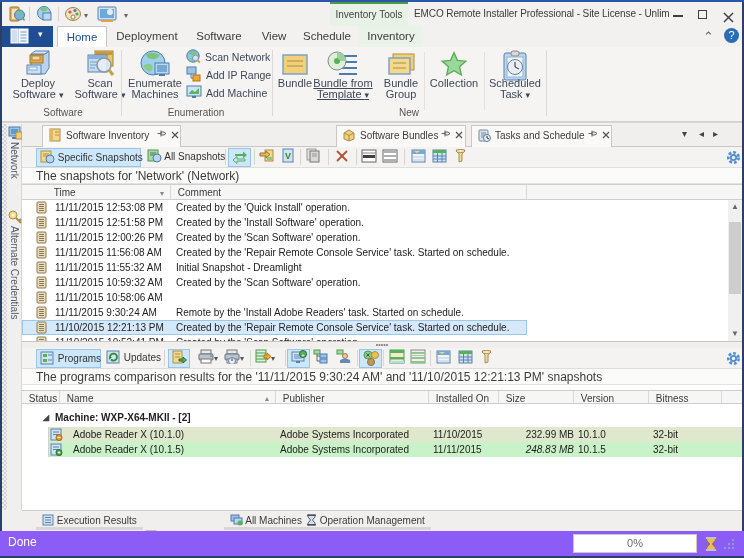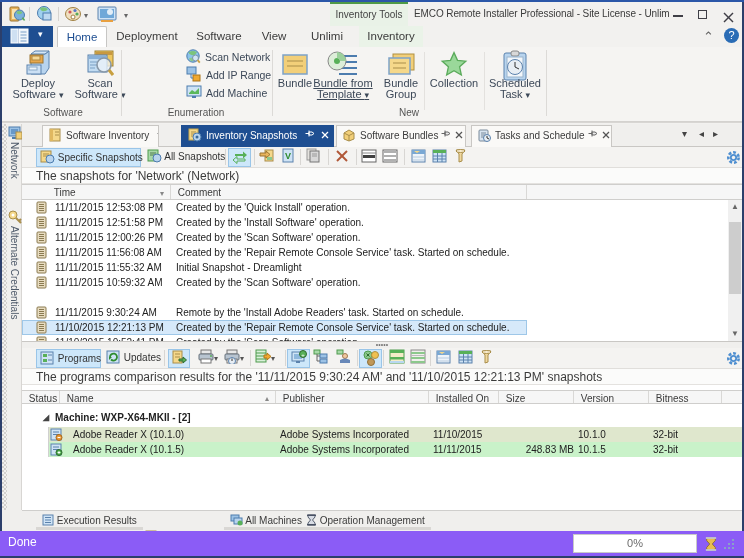--- a/index.html
+++ b/index.html
@@ -136,21 +136,21 @@
           <line x1="10.5" y1="10" x2="16.5" y2="10"></line>
           <line x1="10.5" y1="13" x2="16.5" y2="13"></line>
         </g>
       </svg>
     <div style="position:absolute; left:36px; top:3px; color:#fff; font-size:9px;">▾</div>
   </div>
   <div class="abs rtab active" style="left:55px; width:50px;">Home</div>
   <div class="abs rtab" style="left:107px; width:76px;">Deployment</div>
   <div class="abs rtab" style="left:185px; width:64px;">Software</div>
   <div class="abs rtab" style="left:251px; width:42px;">View</div>
-  <div class="abs rtab" style="left:295px; width:60px;">Unlimi</div>
+  <div class="abs rtab" style="left:295px; width:60px;">Schedule</div>
   <div class="abs rtab ctx" style="left:357px; width:64px;">Inventory</div>
   <div class="abs" style="left:701px; top:3px; color:#666; font-size:13px;">⌃</div>
   <div class="abs" style="left:722px; top:2px; width:15px; height:15px; background:#2a6cb5; border-radius:50%; color:#fff; text-align:center; font-size:11px; line-height:15px;">?</div>
 </div>
 
 <div class="abs" id="ribbon">
 
   <div class="abs bigbtn" style="left:6px; top:2px; width:60px;">
     <div class="bicon" style="width:34px; height:28px;">
       <svg width="26" height="27" viewBox="0 0 26 27">
@@ -182,20 +182,35 @@
         <circle cx="17" cy="15" r="7" fill="#eef4fa" fill-opacity="0.75" stroke="#8898a8" stroke-width="1.6"></circle>
         <line x1="22" y1="20" x2="26" y2="25" stroke="#c8a040" stroke-width="3"></line>
       </g>
         </svg>
     </div>
     <div class="t">Scan<br>Software <span style="font-size:9px;">▾</span></div>
   </div>
   <div class="abs gsep" style="left:119px;"></div>
   <div class="abs glabel" style="left:6px; width:110px;">Software</div>
 
+  <div class="abs bigbtn" style="left:122px; top:2px; width:62px;">
+    <div class="bicon" style="width:36px; height:28px;">
+      <svg width="30" height="27" viewBox="0 0 30 27">
+          <g>
+        <circle cx="13" cy="13" r="12" fill="#9fd0ee" stroke="#4c7cae"></circle>
+        <path d="M6 4 Q13 1 20 5 Q17 10 11 9 Q6 8 6 4Z" fill="#7cc47c"></path>
+        <path d="M3 16 Q7 12 12 15 Q14 19 10 22 Q5 20 3 16Z" fill="#8bca8b"></path>
+        <rect x="15" y="13" width="14" height="11" fill="#bcd8f0" stroke="#4c7cae"></rect>
+        <rect x="17" y="15" width="10" height="7" fill="#7aa8d4"></rect>
+        <rect x="19" y="24" width="6" height="2" fill="#4c7cae"></rect>
+      </g>
+        </svg>
+    </div>
+    <div class="t">Enumerate<br>Machines</div>
+  </div>
   <div class="abs smallbtn" style="left:184px; top:1px;">
     <svg width="15" height="15" viewBox="0 0 15 15">
         <circle cx="7" cy="7" r="6.2" fill="#8cc4ea" stroke="#4c7cae"></circle>
         <path d="M2.5 3.5 Q6.5 0.8 11 3 Q9.5 6.8 5.5 6 Q3 5.3 2.5 3.5Z" fill="#7cc47c"></path>
         <path d="M3 9.5 Q5.5 8 8 9.5 Q8.5 11.5 6 12.5 Q4 11.8 3 9.5Z" fill="#8bca8b"></path>
         <circle cx="9.5" cy="9" r="3" fill="#ddeaf6" fill-opacity="0.85" stroke="#7a92a8"></circle>
         <line x1="11.6" y1="11.2" x2="13.8" y2="13.6" stroke="#c8a040" stroke-width="1.8"></line>
       </svg>Scan Network
   </div>
   <div class="abs smallbtn" style="left:184px; top:19px;">
@@ -308,59 +323,36 @@
         <circle cx="5" cy="5" r="4" fill="#f5d88a" stroke="#a98e4b"></circle>
         <circle cx="5" cy="5" r="1.5" fill="#fff"></circle>
         <line x1="8" y1="8" x2="13" y2="13" stroke="#a98e4b" stroke-width="2"></line>
         <line x1="11" y1="11" x2="13" y2="9" stroke="#a98e4b" stroke-width="2"></line>
       </svg>
   </div>
   <div class="vtext" style="top:102px;">Alternate Credentials</div>
 </div>
 
 <div class="abs" id="doctabs">
-  <div class="abs dtab" style="left:20px; width:117px;">
+  <div class="abs dtab" style="left:20px; width:139px;">
     <svg width="14" height="14" viewBox="0 0 14 14" style="vertical-align:-3px; margin:0 4px 0 5px;">
         <rect x="2" y="1" width="10" height="12" fill="#f5d88a" stroke="#a98e4b"></rect>
         <rect x="2" y="1" width="3" height="12" fill="#e0b860"></rect>
         <g stroke="#a98e4b">
           <line x1="7" y1="4" x2="11" y2="4"></line>
           <line x1="7" y1="7" x2="11" y2="7"></line>
         </g>
       </svg>Software Inventory<svg width="10" height="10" viewBox="0 0 10 10" style="margin-left:8px; vertical-align:-1px;">
         <g stroke="#666" fill="#e8e8e8">
           <path d="M4 2 h3 l2 1.5 -2 1.5 h-3z"></path>
           <line x1="4" y1="0.5" x2="4" y2="6.5"></line>
           <line x1="0.5" y1="3.5" x2="4" y2="3.5"></line>
         </g>
       </svg><svg width="8" height="8" viewBox="0 0 8 8" style="margin-left:4px; vertical-align:0px;">
         <g stroke="#555" stroke-width="1.3">
-          <line x1="1" y1="1" x2="7" y2="7"></line>
-          <line x1="7" y1="1" x2="1" y2="7"></line>
-        </g>
-      </svg>
-  </div>
-  <div class="abs dtab active" style="left:159px; width:153px;">
-    <svg width="14" height="14" viewBox="0 0 14 14" style="vertical-align:-3px; margin:0 4px 0 6px;">
-        <rect x="1" y="1" width="9" height="11" fill="#f5d88a" stroke="#c8a850"></rect>
-        <g stroke="#a98e4b">
-          <line x1="3" y1="4" x2="8" y2="4"></line>
-          <line x1="3" y1="6" x2="8" y2="6"></line>
-          <line x1="3" y1="8" x2="8" y2="8"></line>
-        </g>
-        <circle cx="9" cy="9" r="4" fill="#b8d4ee" stroke="#4c7cae"></circle>
-        <circle cx="9" cy="9" r="1.5" fill="#3a6a9a"></circle>
-      </svg>Inventory Snapshots<svg width="10" height="10" viewBox="0 0 10 10" style="margin-left:8px; vertical-align:-1px;">
-        <g stroke="#fff" fill="#1e4e91">
-          <path d="M4 2 h3 l2 1.5 -2 1.5 h-3z"></path>
-          <line x1="4" y1="0.5" x2="4" y2="6.5"></line>
-          <line x1="0.5" y1="3.5" x2="4" y2="3.5"></line>
-        </g>
-      </svg><svg width="8" height="8" viewBox="0 0 8 8" style="margin-left:6px; vertical-align:0px;">
-        <g stroke="#fff" stroke-width="1.3">
           <line x1="1" y1="1" x2="7" y2="7"></line>
           <line x1="7" y1="1" x2="1" y2="7"></line>
         </g>
       </svg>
   </div>
   <div class="abs dtab" style="left:314px; width:130px;">
     <svg width="14" height="14" viewBox="0 0 14 14" style="vertical-align:-3px; margin:0 4px 0 5px;">
         <path d="M2 5 L7 2 L12 5 L12 11 L7 13 L2 11Z" fill="#f2cf79" stroke="#a98e4b"></path>
         <path d="M2 5 L7 7.5 L12 5" fill="none" stroke="#a98e4b"></path>
         <line x1="7" y1="7.5" x2="7" y2="13" stroke="#a98e4b"></line>
@@ -605,20 +597,33 @@
           <rect x="1" y="1" width="9" height="11" rx="1" fill="#e8dcc0" stroke="#8a7a50"></rect>
           <g stroke="#8a7a50">
             <line x1="3" y1="3.5" x2="8" y2="3.5"></line>
             <line x1="3" y1="5.5" x2="8" y2="5.5"></line>
             <line x1="3" y1="7.5" x2="8" y2="7.5"></line>
             <line x1="3" y1="9.5" x2="8" y2="9.5"></line>
           </g>
         </svg>
         <span style="position:absolute; left:33px;">11/11/2015 10:59:32 AM</span>
         <span style="position:absolute; left:154px;">Created by the 'Scan Software' operation.</span>
+      </div>
+    <div class="row" style="top:90px;">
+        <svg width="11" height="13" viewBox="0 0 11 13" style="position:absolute; left:14px; top:1px;">
+          <rect x="1" y="1" width="9" height="11" rx="1" fill="#e8dcc0" stroke="#8a7a50"></rect>
+          <g stroke="#8a7a50">
+            <line x1="3" y1="3.5" x2="8" y2="3.5"></line>
+            <line x1="3" y1="5.5" x2="8" y2="5.5"></line>
+            <line x1="3" y1="7.5" x2="8" y2="7.5"></line>
+            <line x1="3" y1="9.5" x2="8" y2="9.5"></line>
+          </g>
+        </svg>
+        <span style="position:absolute; left:33px;">11/11/2015 10:58:06 AM</span>
+        <span style="position:absolute; left:154px;"></span>
       </div>
     <div class="row" style="top:105px;">
         <svg width="11" height="13" viewBox="0 0 11 13" style="position:absolute; left:14px; top:1px;">
           <rect x="1" y="1" width="9" height="11" rx="1" fill="#e8dcc0" stroke="#8a7a50"></rect>
           <g stroke="#8a7a50">
             <line x1="3" y1="3.5" x2="8" y2="3.5"></line>
             <line x1="3" y1="5.5" x2="8" y2="5.5"></line>
             <line x1="3" y1="7.5" x2="8" y2="7.5"></line>
             <line x1="3" y1="9.5" x2="8" y2="9.5"></line>
           </g>
@@ -839,38 +844,39 @@
         <g stroke="#5b82ad">
           <line x1="3" y1="4" x2="9" y2="4"></line>
           <line x1="3" y1="6.5" x2="9" y2="6.5"></line>
         </g>
         <circle cx="9" cy="9.5" r="3" fill="#e89838" stroke="#a86818"></circle>
         <line x1="7.6" y1="9.5" x2="10.4" y2="9.5" stroke="#fff"></line>
       </svg>
     <span style="position:absolute; left:51px;">Adobe Reader X (10.1.0)</span>
     <span style="position:absolute; left:258px;">Adobe Systems Incorporated</span>
     <span style="position:absolute; left:411px;">11/10/2015</span>
+    <span style="position:absolute; left:427px; width:125px; text-align:right;">232.99 MB</span>
     <span style="position:absolute; left:556px;">10.1.0</span>
     <span style="position:absolute; left:631px;">32-bit</span>
   </div>
   <div class="row" style="top:57px;">
       <div style="position:absolute; left:26px; right:0; top:0; bottom:0; background:#c9f2c9; border-left:1px solid #d0d0d0;"></div>
     <svg width="13" height="13" viewBox="0 0 13 13" style="position:absolute; left:28px; top:1px;">
         <rect x="1" y="1" width="10" height="11" fill="#cfe3f5" stroke="#5b82ad"></rect>
         <g stroke="#5b82ad">
           <line x1="3" y1="4" x2="9" y2="4"></line>
           <line x1="3" y1="6.5" x2="9" y2="6.5"></line>
         </g>
         <circle cx="9" cy="9.5" r="3" fill="#48a848" stroke="#2e6b2e"></circle>
         <path d="M7.6 9.5 h2.8 M9 8.1 v2.8" stroke="#fff"></path>
       </svg>
     <span style="position:absolute; left:51px;">Adobe Reader X (10.1.5)</span>
     <span style="position:absolute; left:258px;">Adobe Systems Incorporated</span>
     <span style="position:absolute; left:411px;">11/11/2015</span>
-    <span style="position:absolute; left:427px; width:125px; text-align:right;">248.83 MB</span>
+    <span style="position:absolute; left:427px; width:125px; text-align:right;font-style:italic;">248.83 MB</span>
     <span style="position:absolute; left:556px;">10.1.5</span>
     <span style="position:absolute; left:631px;">32-bit</span>
   </div>
 </div>
 
 <div class="abs" id="bottomtabs">
   <div class="abs btab" style="left:14px;">
     <svg width="12" height="12" viewBox="0 0 12 12" style="vertical-align:-2px;">
         <rect x="1" y="1" width="10" height="10" fill="#cfe3f5" stroke="#5b82ad"></rect>
         <g stroke="#5b82ad">

